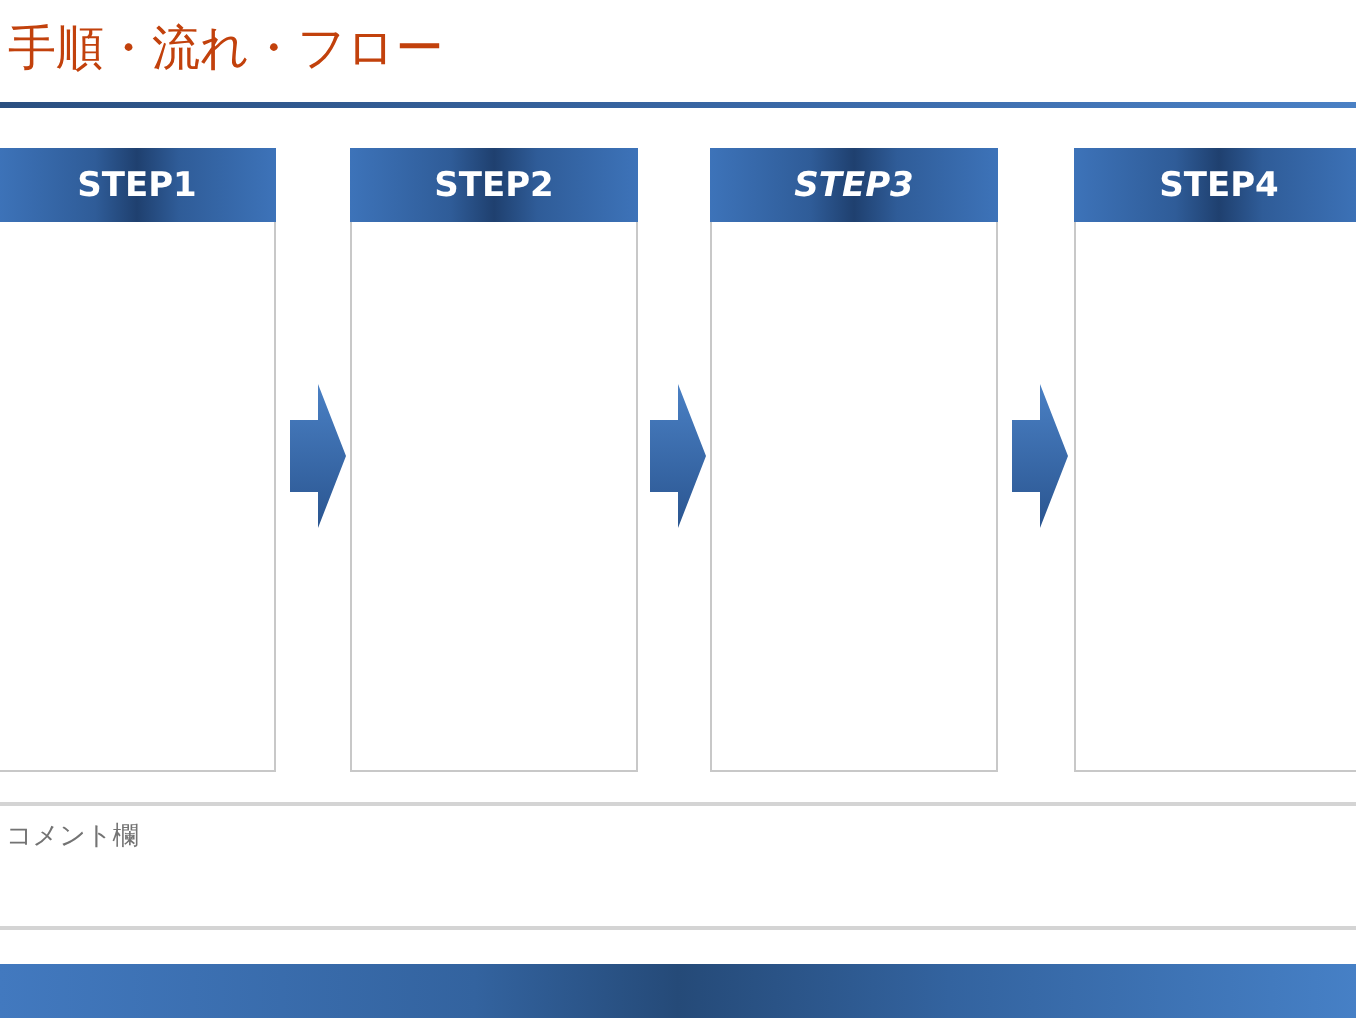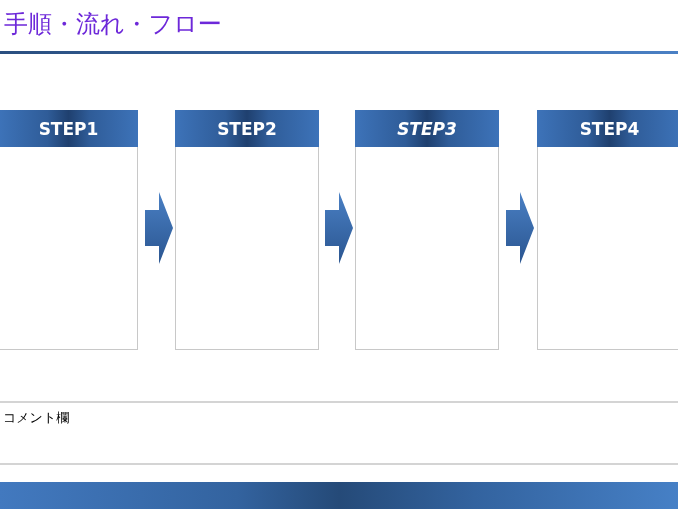--- a/index.html
+++ b/index.html
@@ -1,29 +1,29 @@
 <!DOCTYPE html>
 <html><head>
 <meta charset="utf-8">
 <style>
   html, body { margin:0; padding:0; }
   body { width:678px; height:509px; position:relative; overflow:hidden; background:#ffffff;
          font-family:"DejaVu Sans", "Liberation Sans", sans-serif; }
-  .title { position:absolute; left:4px; top:8px; font-size:24px; color:#6d28d9; letter-spacing:0px; white-space:nowrap; }
+  .title { position:absolute; left:4px; top:8px; font-size:24px; color:#c2410c; letter-spacing:0px; white-space:nowrap; }
   .rule { position:absolute; left:0; top:51px; width:678px; height:3px;
           background:linear-gradient(90deg,#2a4f80 0%,#3a69a8 60%,#4a80c4 100%); }
-  .step { position:absolute; top:74px; height:240px; border:1px solid #c8c8c8; background:#fff; box-sizing:border-box;margin-top:36px; }
+  .step { position:absolute; top:74px; height:312px; border:1px solid #c8c8c8; background:#fff; box-sizing:border-box; }
   .step-head { position:absolute; left:-1px; right:-1px; top:-1px; height:37px;
                background:linear-gradient(90deg,#3d73b9 0%,#2f5c98 35%,#1f406f 50%,#2f5c98 65%,#3d73b9 100%);
                color:#fff; font-family:"DejaVu Sans", sans-serif; font-weight:bold; font-size:17px;
                display:flex; align-items:center; justify-content:center; }
   .arrow { position:absolute; top:192px; width:28px; height:72px; }
   .comment { position:absolute; left:0; top:401px; width:678px; height:64px;
              border-top:2px solid #d4d4d4; border-bottom:2px solid #d4d4d4; box-sizing:border-box; }
-  .comment-label { position:absolute; left:3px; top:6px; font-size:13px; color:#000000;font-family:Liberation Serif, serif; }
+  .comment-label { position:absolute; left:3px; top:6px; font-size:13px; color:#737373;font-family:Liberation Serif, serif; }
   .footer { position:absolute; left:0; top:482px; width:678px; height:27px;
             background:linear-gradient(90deg,#4279bf 0%,#33639f 35%,#254a78 50%,#33639f 70%,#4680c6 100%); }
 </style>
 </head>
 <body>
 
 <div class="title">手順・流れ・フロー</div>
 <div class="rule"></div>
 
 <div class="step" style="left:-1px; width:139px;">

